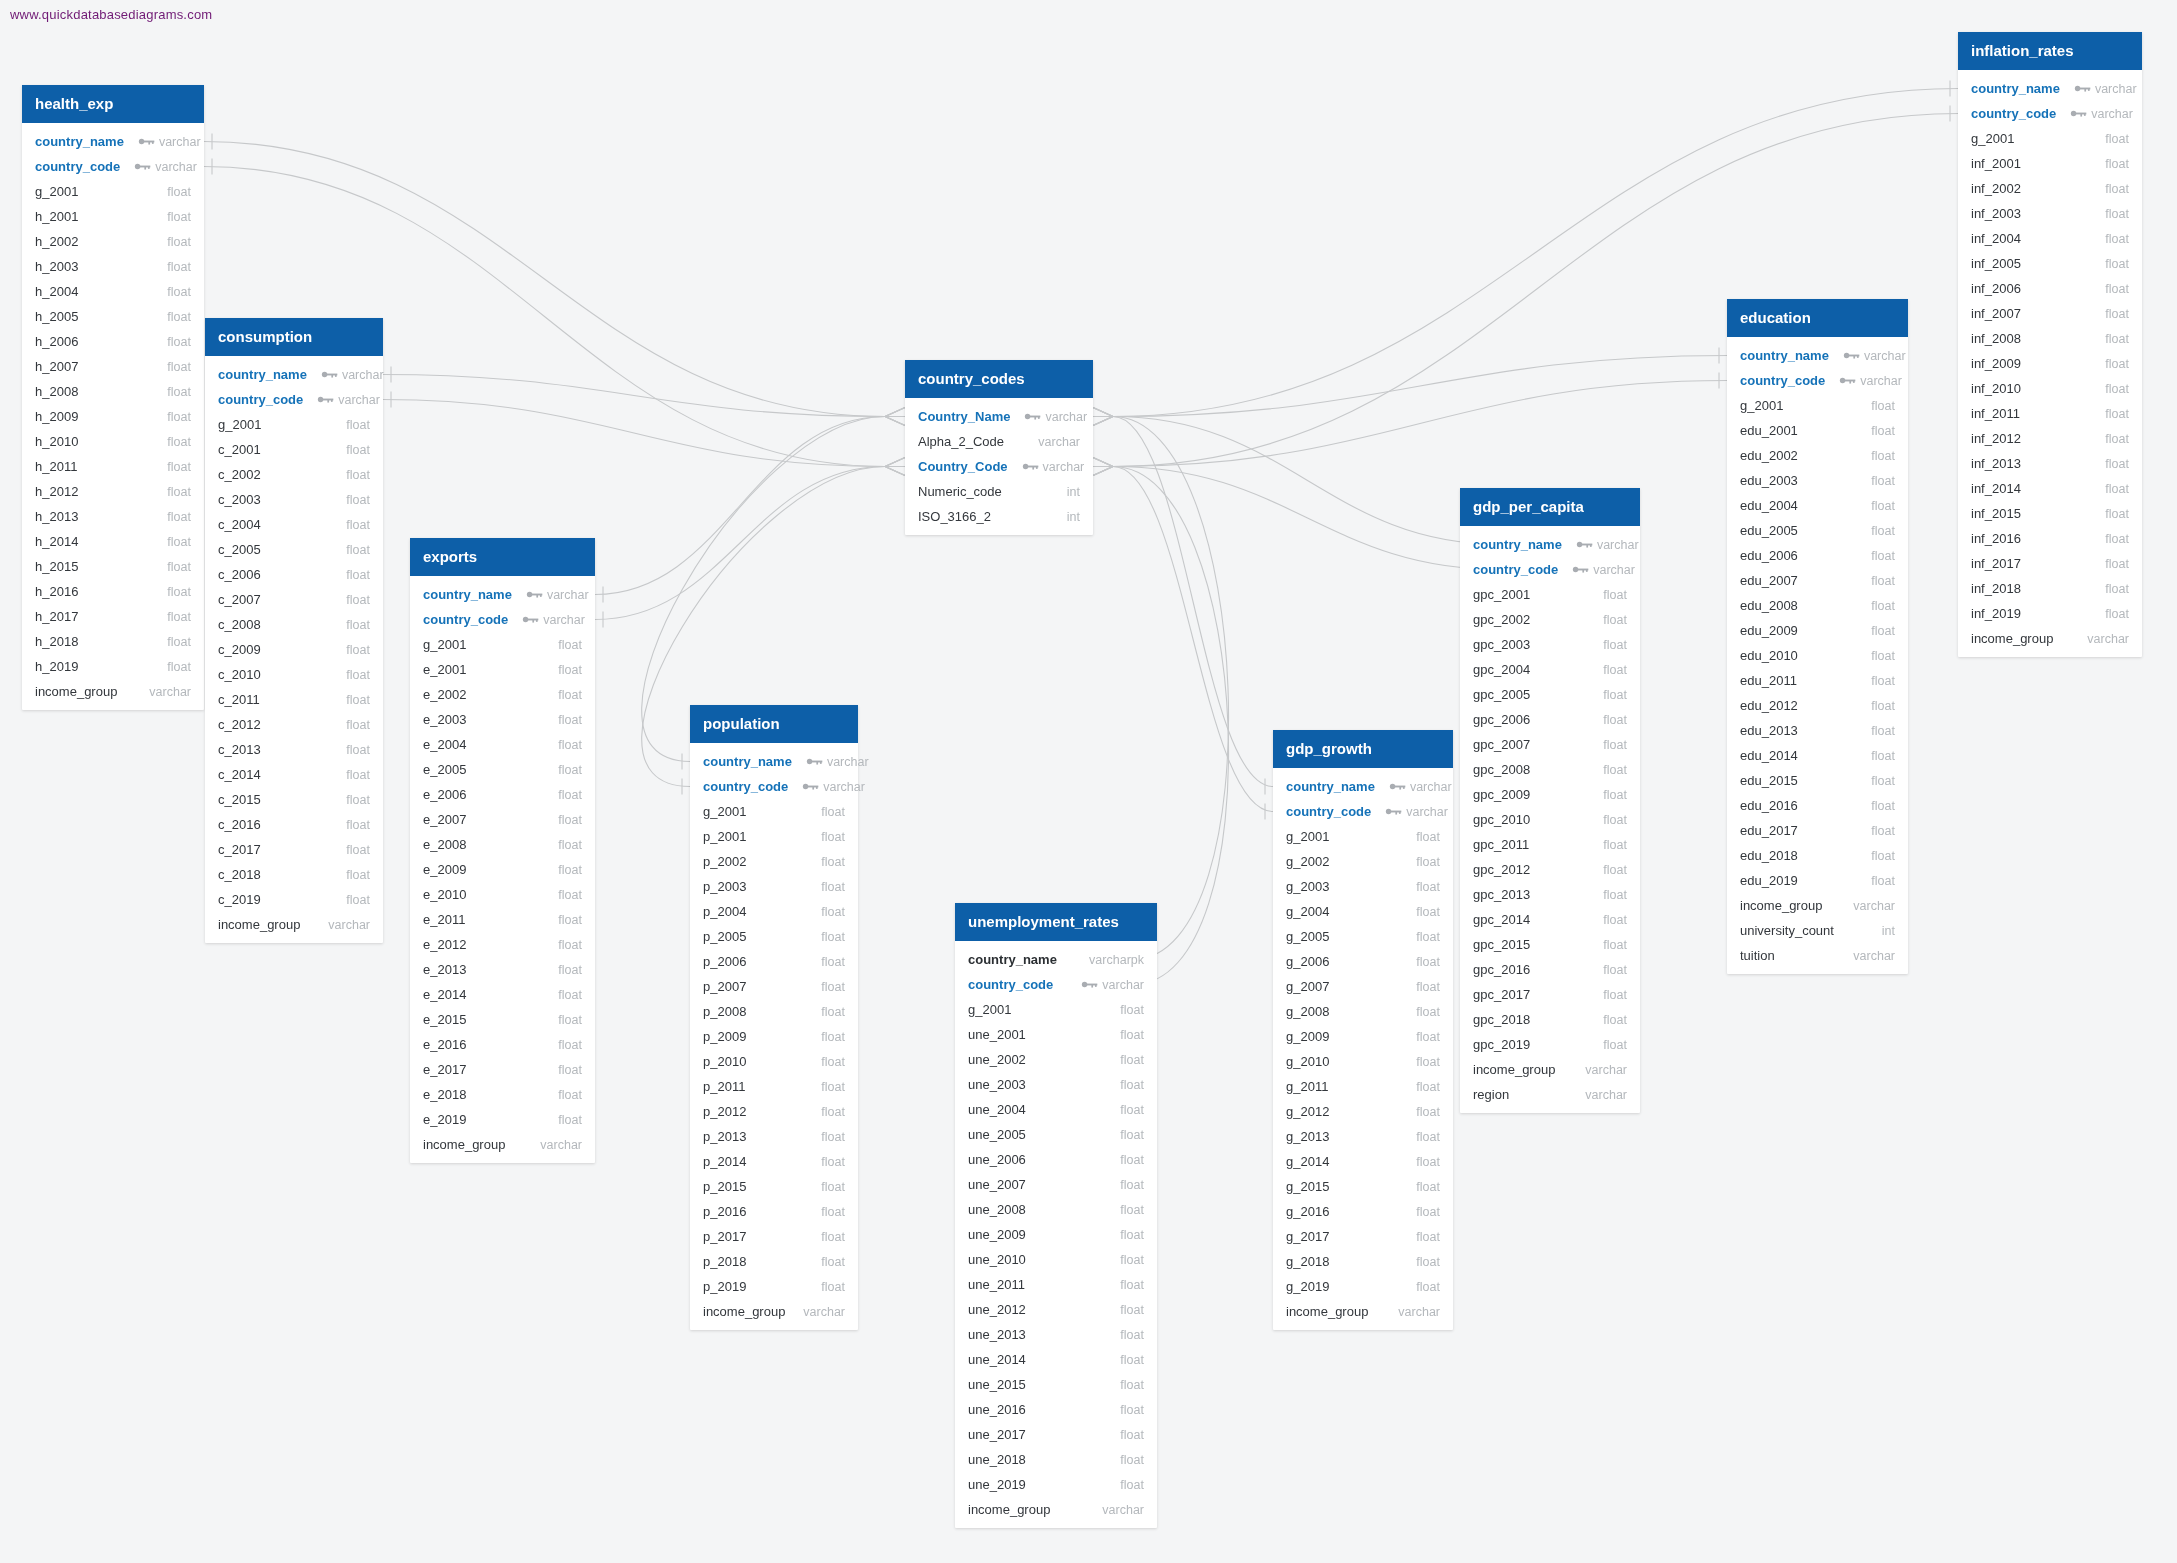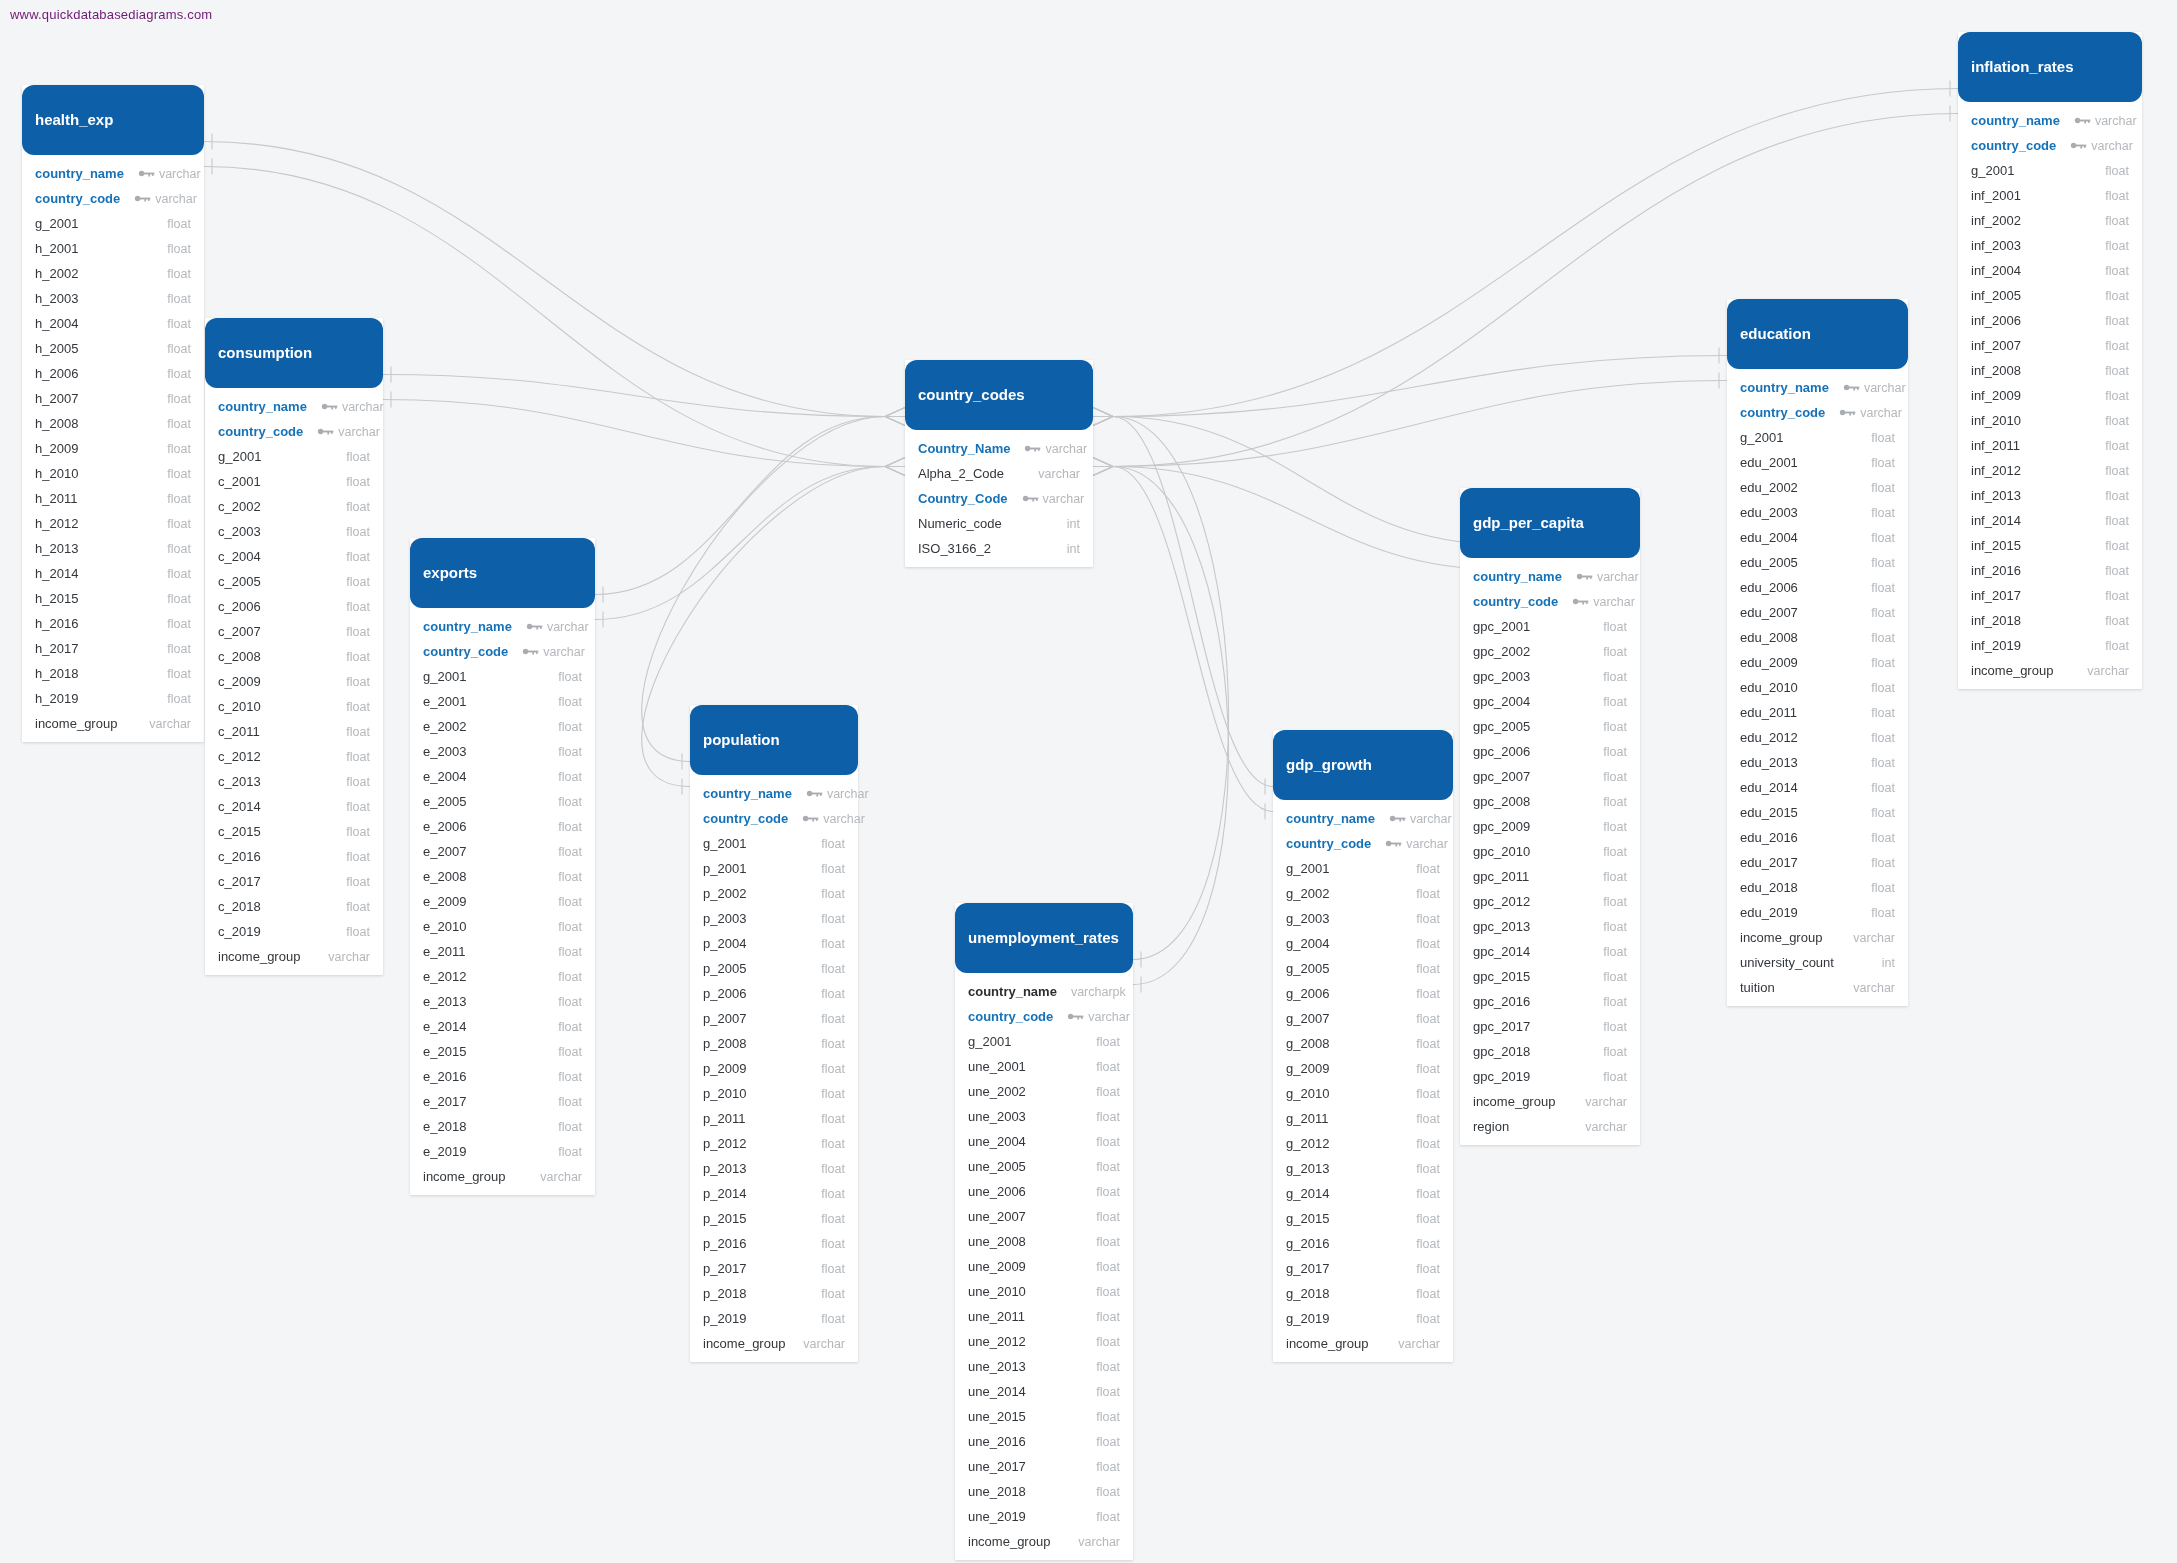--- a/index.html
+++ b/index.html
@@ -15,23 +15,22 @@
   #rel-layer{position:absolute;left:0;top:0;z-index:1;}
   .table-card{
     position:absolute;z-index:2;background:#ffffff;
     box-shadow:0 1px 3px rgba(0,0,0,.14);
     border-radius:1px;
   }
   .table-header{
     height:38px;line-height:38px;
     background:#0d5fa8;color:#ffffff;
     font-size:15px;font-weight:700;
-    padding:16px 13px;white-space:nowrap;
+    padding:0 13px;white-space:nowrap;
     cursor:move;
-    border-radius:12px;
   }
   .rows{padding:6px 0;}
   .row{
     height:25px;display:flex;align-items:center;
     padding:0 13px;white-space:nowrap;
   }
   .fname{font-size:13px;color:#33373c;}
   .fname.key{color:#1572b8;font-weight:700;}
   .fname.boldname{font-weight:700;color:#2b2f33;}
   .spacer{flex:1 1 auto;min-width:14px;}
@@ -663,21 +662,21 @@
             <span class="spacer"></span>
             <span class="ftype">int</span>
           </div>
           <div class="row">
             <span class="fname">ISO_3166_2</span>
             <span class="spacer"></span>
             <span class="ftype">int</span>
           </div>
         </div>
       </div>
-      <div class="table-card" style="left: 955px; top: 903px; width: 178px;">
+      <div class="table-card" style="left: 955px; top: 903px; width: 202px;">
         <div class="table-header">unemployment_rates</div>
         <div class="rows">
           <div class="row">
             <span class="fname boldname">country_name</span>
             <span class="spacer"></span>
             <span class="ftype">varcharpk</span>
           </div>
           <div class="row">
             <span class="fname key">country_code</span>
             <span class="spacer"></span>

